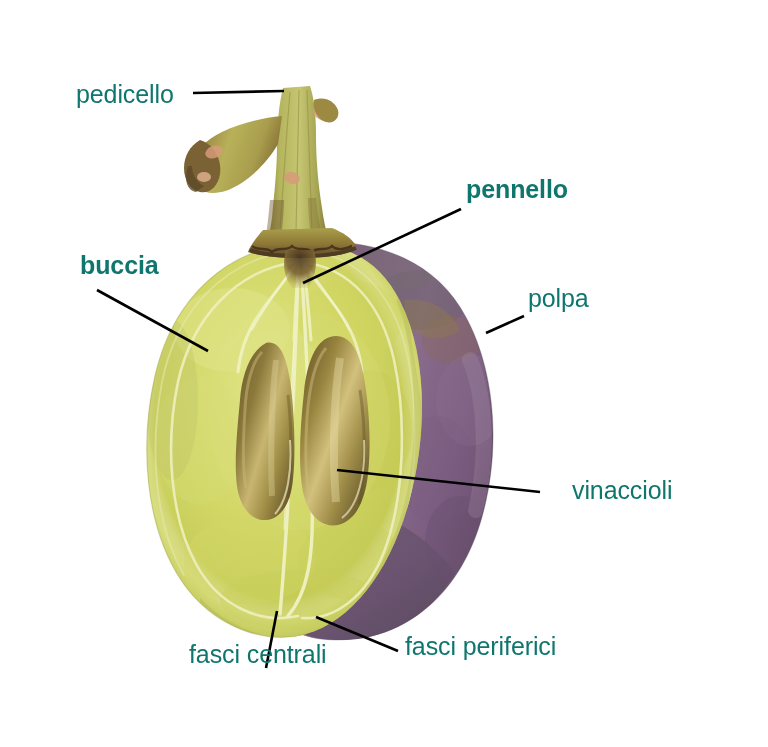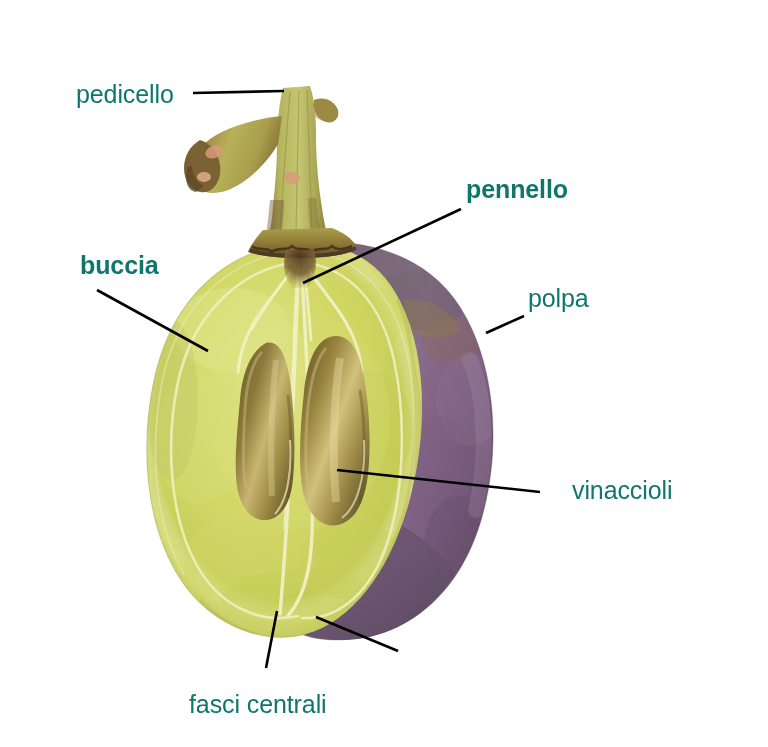--- a/index.html
+++ b/index.html
@@ -356,16 +356,17 @@
   <div class="label regular" style="left:76px; top:82px;">pedicello</div>
 
   <div class="label bold" style="left:466px; top:177px;">pennello</div>
 
   <div class="label bold" style="left:80px; top:253px;">buccia</div>
 
   <div class="label regular" style="left:528px; top:286px;">polpa</div>
 
   <div class="label regular" style="left:552px; top:478px;margin-left:20px;">vinaccioli</div>
 
-
-  <div class="label regular" style="left:189px; top:692px;">fasci centrali</div>
+  <div class="label regular" style="left:405px; top:634px;">fasci periferici</div>
+
+  <div class="label regular" style="left:189px; top:642px;">fasci centrali</div>
 
 </div>
 
 </body></html>

